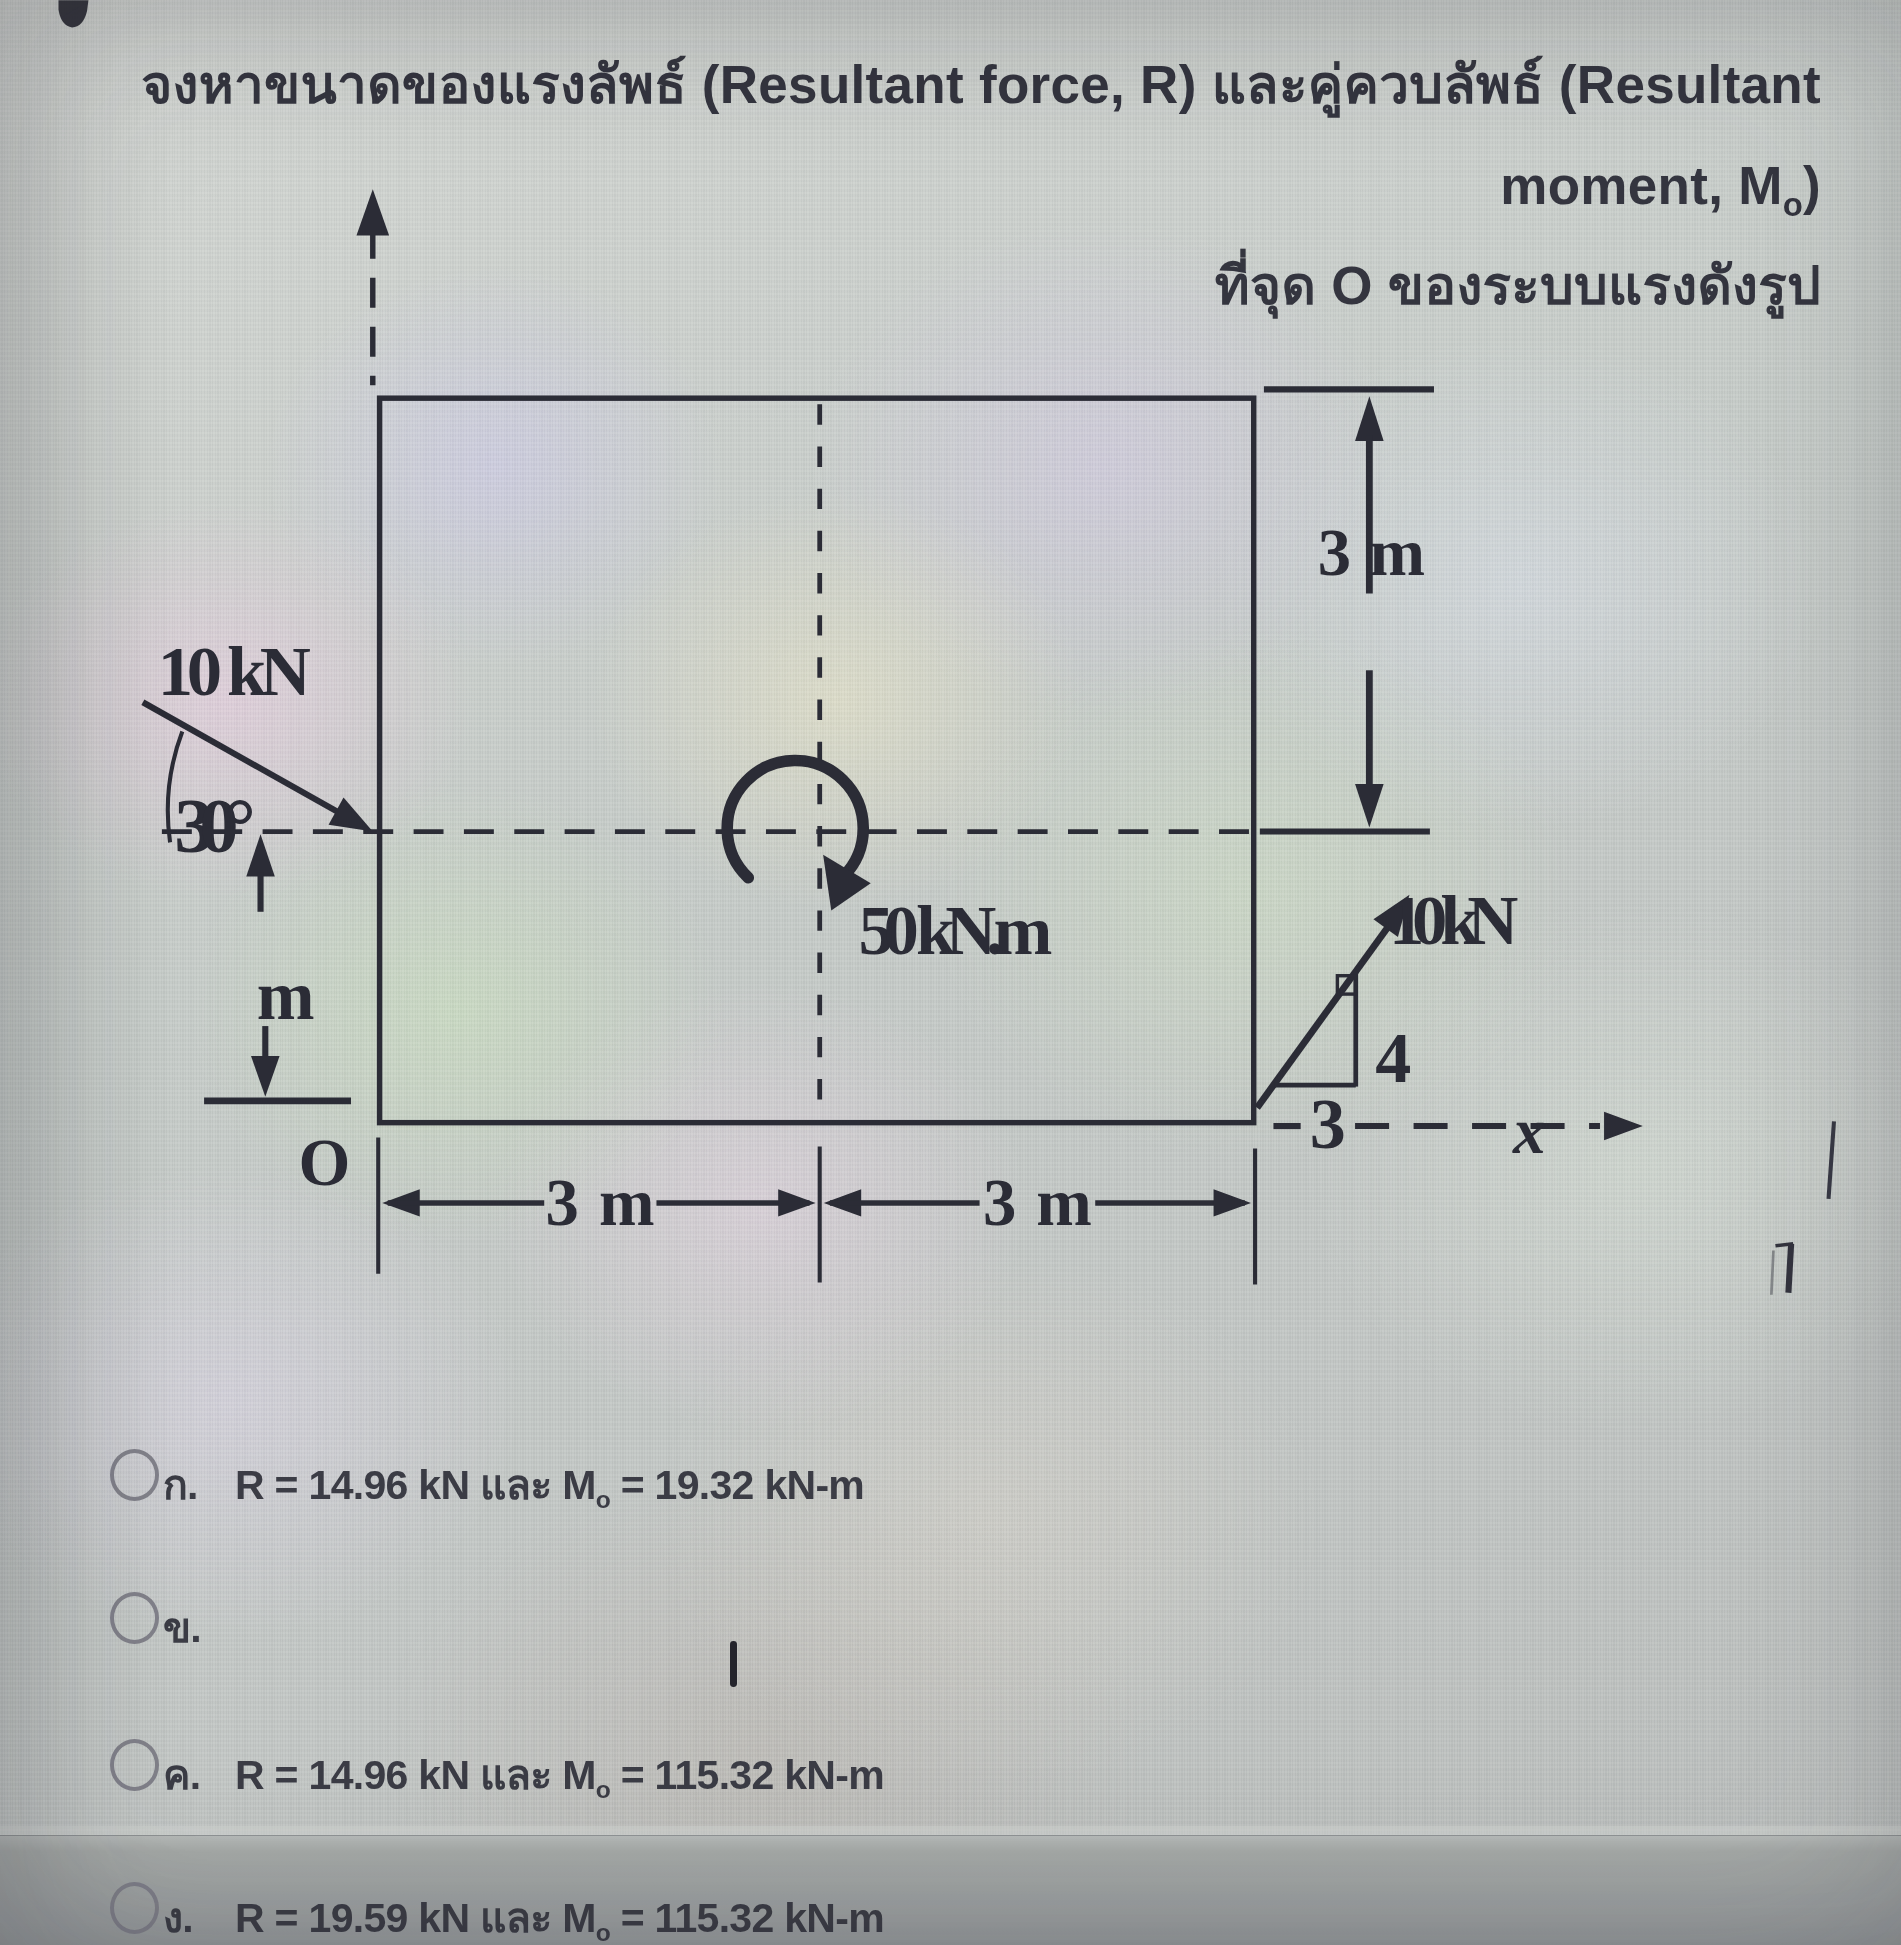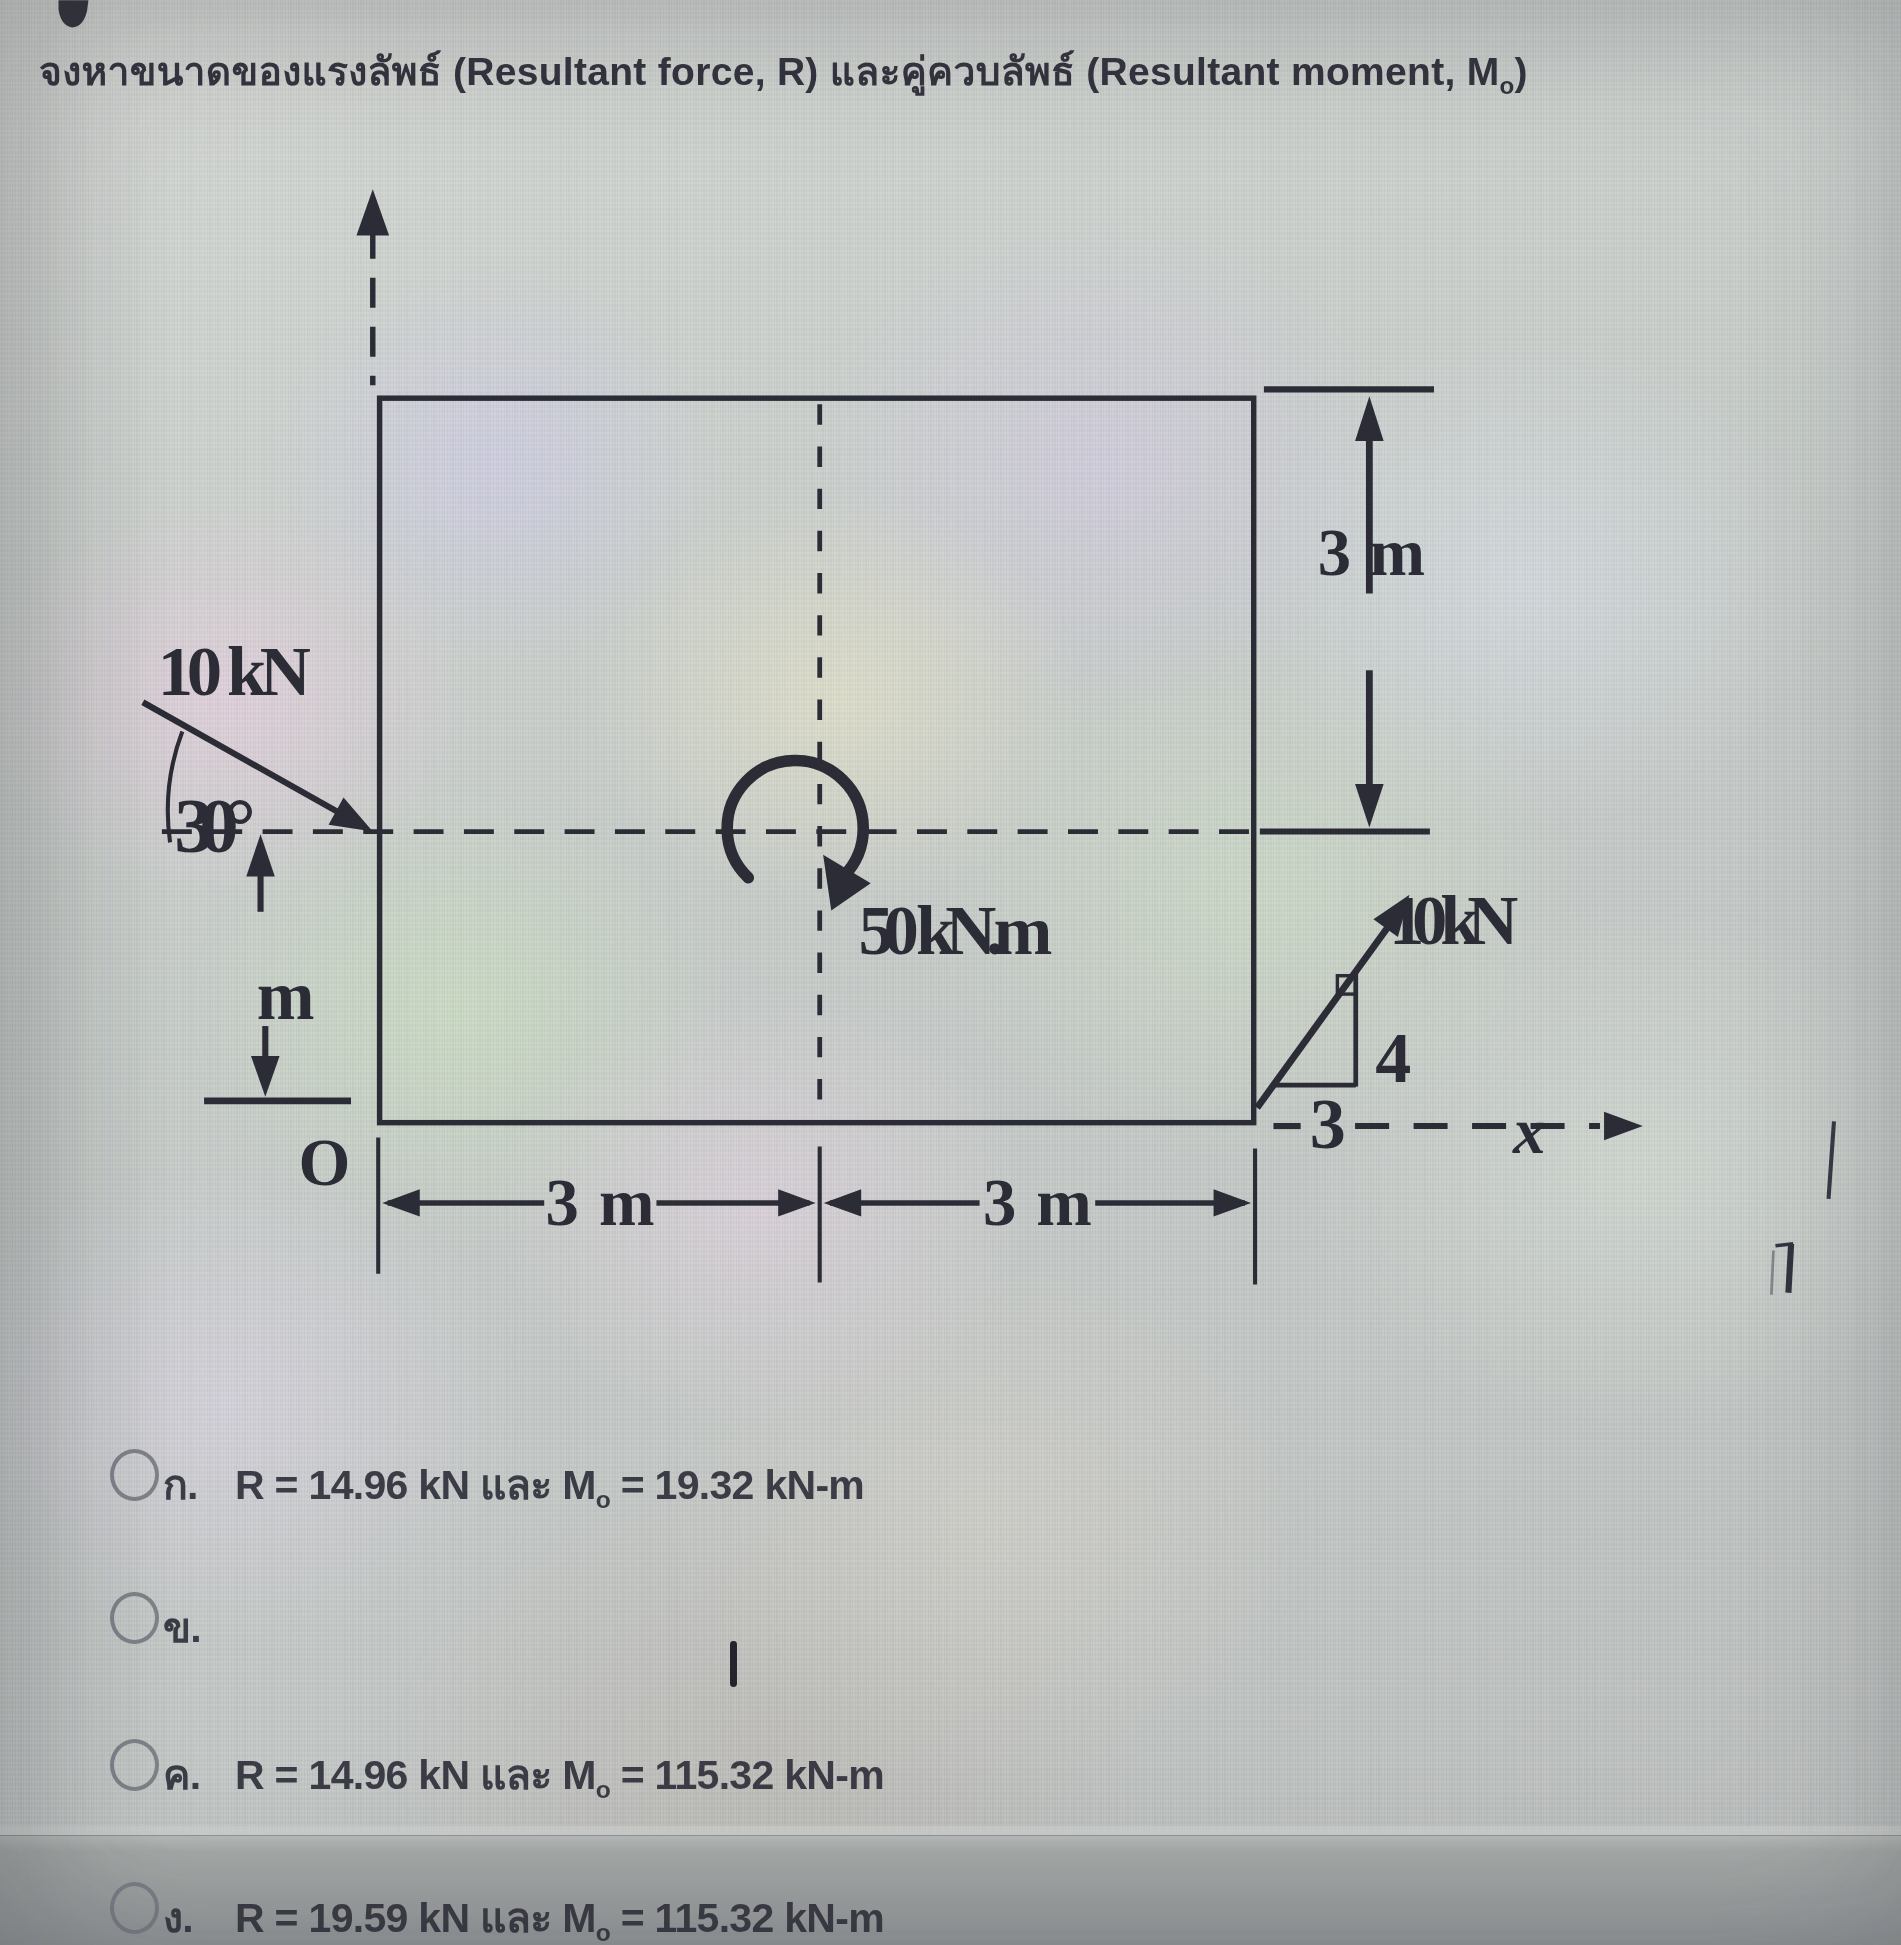--- a/index.html
+++ b/index.html
@@ -26,21 +26,21 @@
     background:
       repeating-linear-gradient(90deg, rgba(255,255,255,.07) 0 1.4px, rgba(20,20,40,.025) 1.4px 2.7px),
       repeating-linear-gradient(0deg, rgba(255,255,255,.04) 0 2px, rgba(20,20,40,.02) 2px 4.8px);
   }
   .vignette{
     position:absolute;inset:0;pointer-events:none;
     box-shadow:inset 0 0 177px rgba(40,42,50,.22), inset 61px 0 122px rgba(40,42,50,.10);
   }
   .title{
     position:absolute;left:39px;top:35px;width:1782px;
-    color:#34353f;font-size:39px;font-weight:700;letter-spacing:0.3px;line-height:1.9;
+    color:#34353f;font-size:53px;font-weight:700;letter-spacing:0.3px;line-height:1.9;text-align:right;
   }
   .title sub{font-size:.62em;}
   .bottom-band{
     position:absolute;left:0;top:1835px;width:1902px;height:110px;
     background:linear-gradient(#b6bab8,#a6aaa8 14%,#9da1a2 75%,#989c9d);
     border-top:1.4px solid #8f9394;
   }
   .band-strip{
     position:absolute;left:0;top:1826px;width:1902px;height:9.5px;
     background:rgba(210,214,210,.55);
@@ -64,20 +64,21 @@
   svg text{fill:#2b2c36;}
   .ink{stroke:#2b2c36;}
 </style>
 </head>
 <body>
 
 <div class="moire"></div>
 
 <div class="title">
   <div><span>จงหาขนาดของแรงลัพธ์ (Resultant force, R) และคู่ควบลัพธ์ (Resultant moment, M</span><sub>o</sub><span>)</span></div>
+  <div><span>ที่จุด O ของระบบแรงดังรูป</span></div>
 </div>
 
 <svg width="1902" height="1946" viewBox="0 0 2796 2860" style="position:absolute;left:0;top:0;">
 
   <path d="M 86 0 L 130 0 L 128 16 Q 122 40 106 40 Q 90 38 86 14 Z" fill="#23242c" opacity=".9"></path>
 
   <line class="ink" x1="548" y1="336" x2="548" y2="566" stroke-width="8" stroke-dasharray="44 28"></line>
   <polygon points="548,278 524,346 572,346" fill="#2b2c36"></polygon>
 
   <rect x="558" y="585" width="1285" height="1065" fill="none" class="ink" stroke-width="8"></rect>

